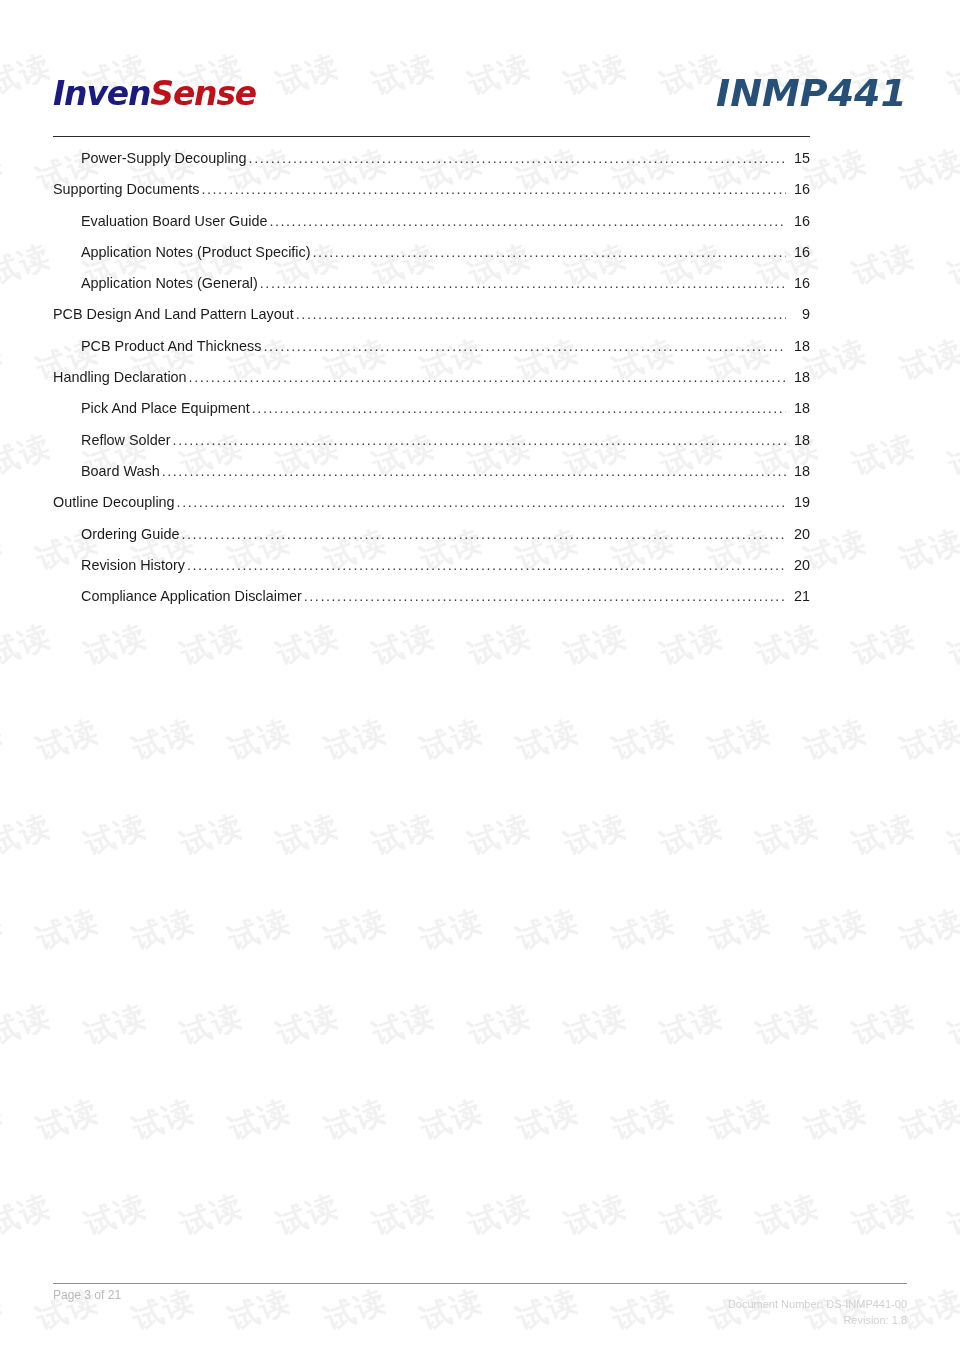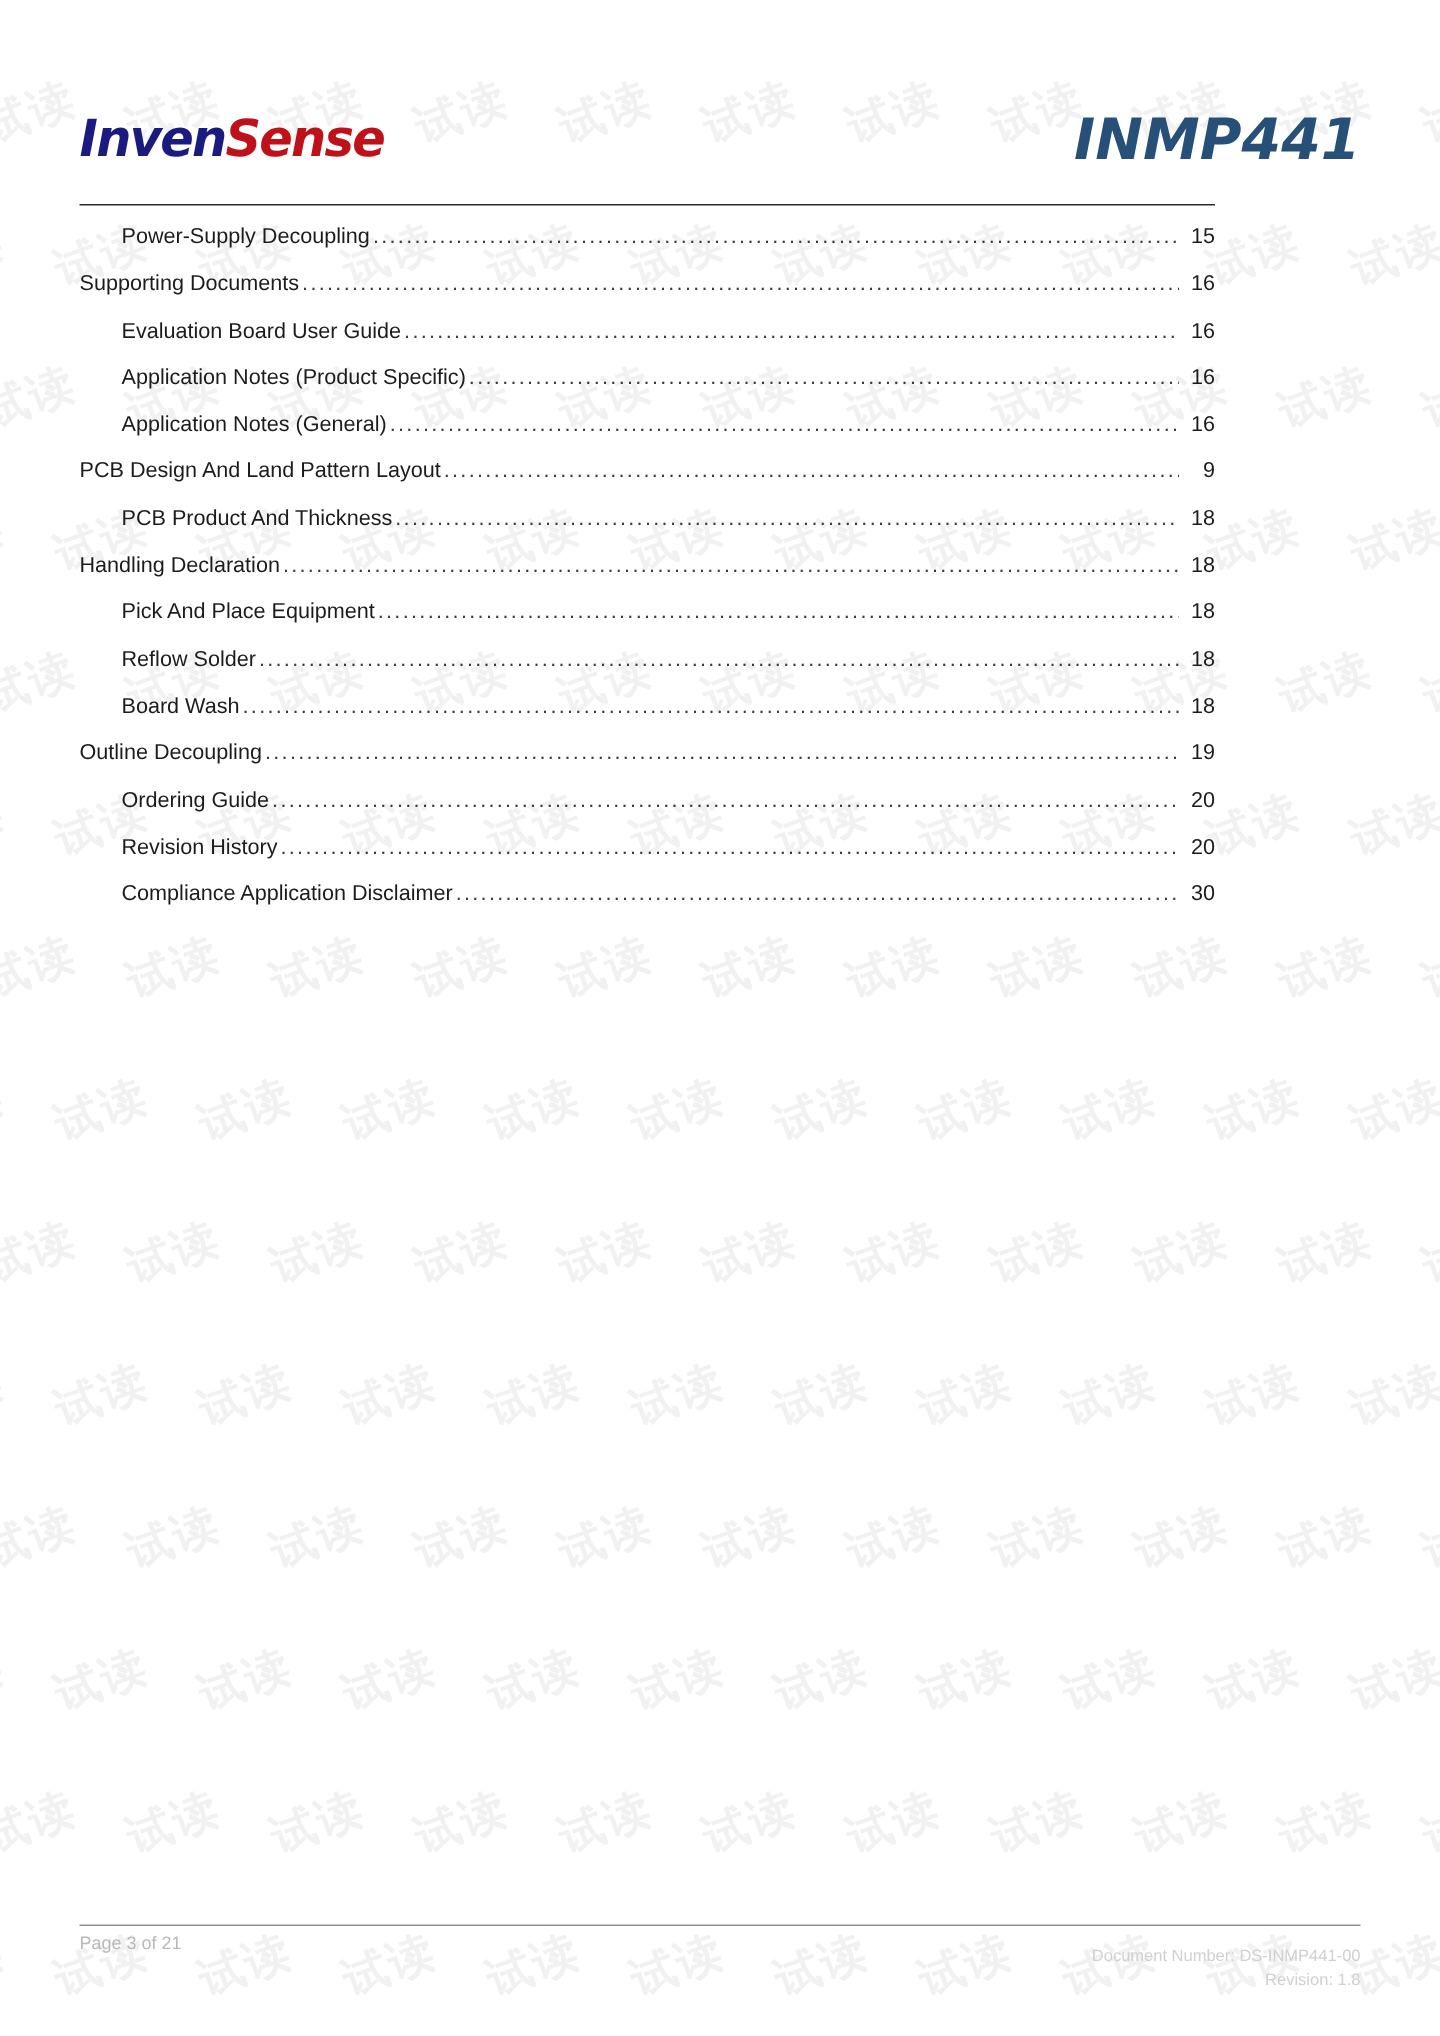--- a/index.html
+++ b/index.html
@@ -418,21 +418,21 @@
             <span class="toc-page">20</span>
           </div>
           <div class="toc-entry level-1">
             <span class="toc-title">Revision History</span>
             <span class="toc-dots"></span>
             <span class="toc-page">20</span>
           </div>
           <div class="toc-entry level-1">
             <span class="toc-title">Compliance Application Disclaimer</span>
             <span class="toc-dots"></span>
-            <span class="toc-page">30</span>
+            <span class="toc-page">21</span>
           </div>
         </div>
     </div>
 
     <div class="doc-footer">
       <hr class="footer-rule">
       <div class="footer-page">Page 3 of 21</div>
       <div class="footer-meta">
         <div>Document Number: DS-INMP441-00</div>
         <div>Revision: 1.8</div>

